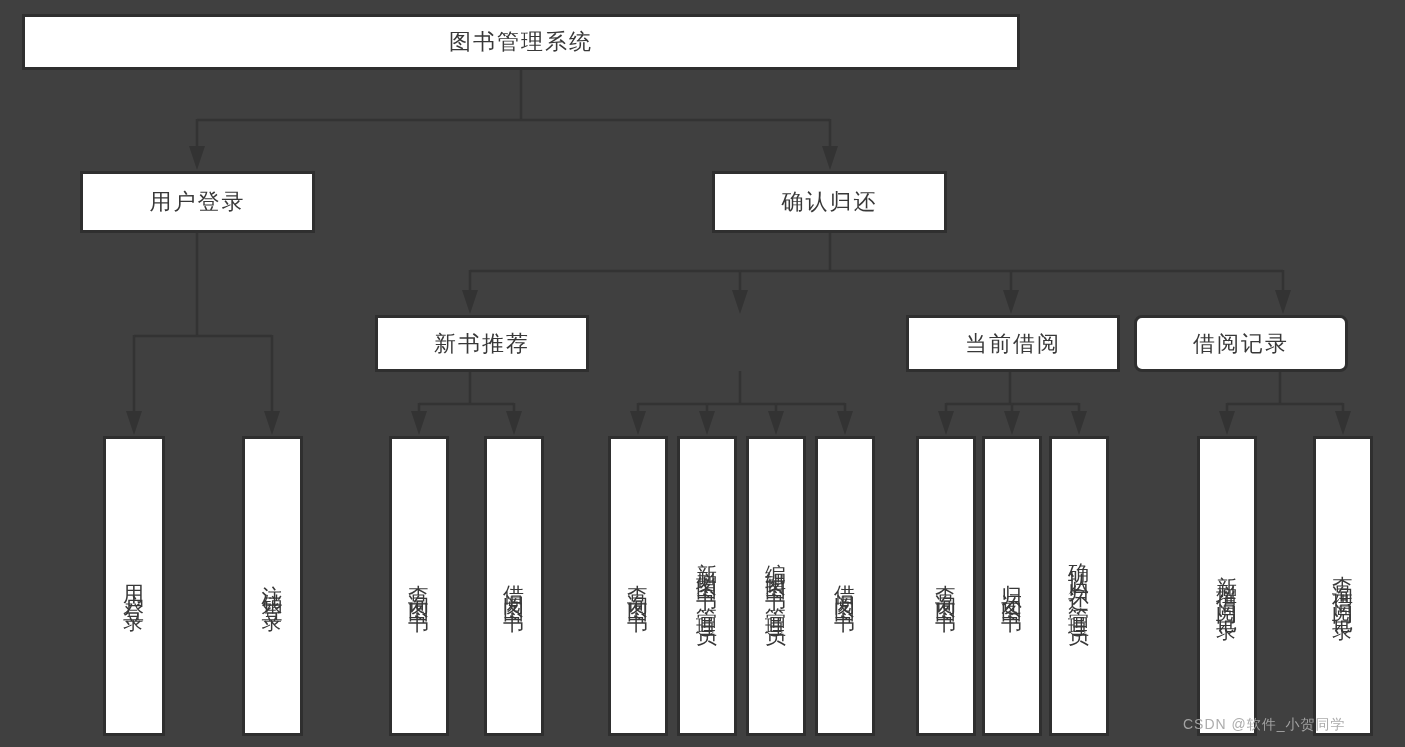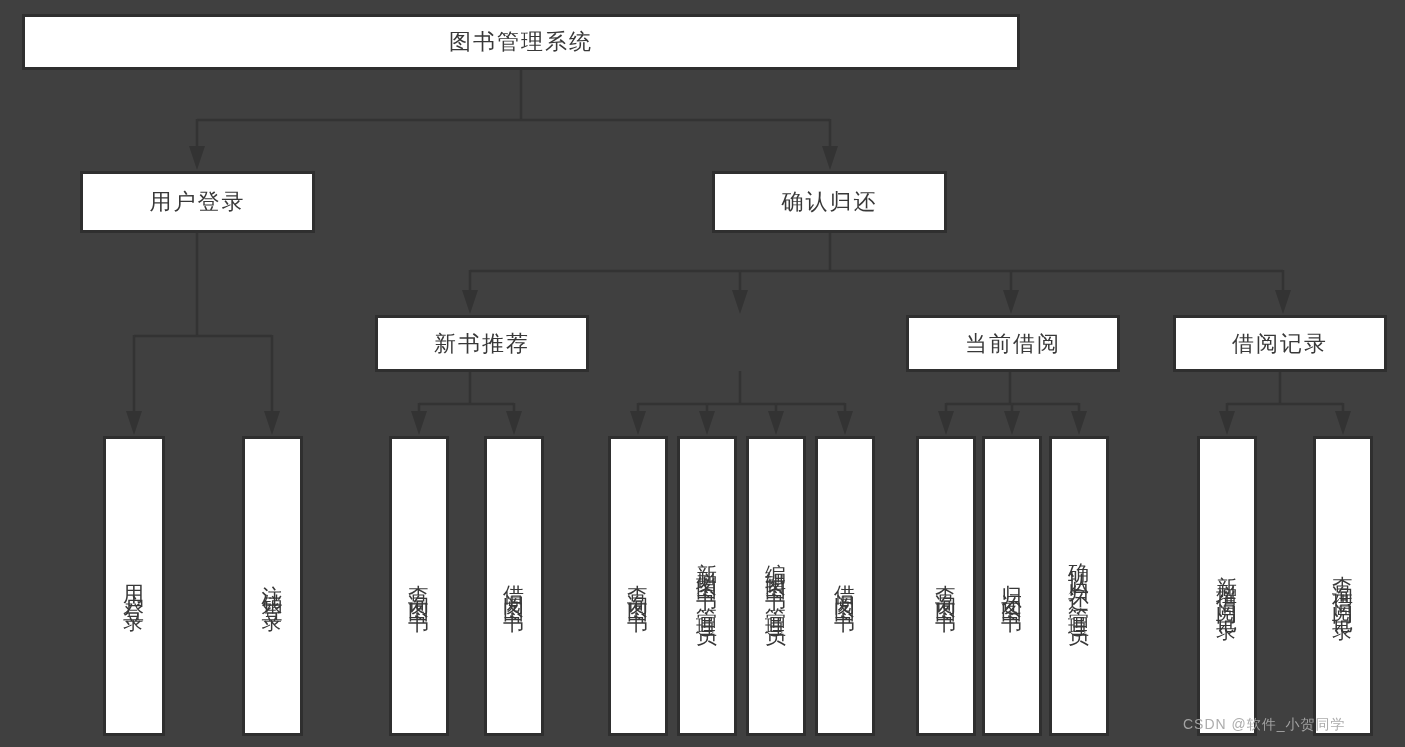--- a/index.html
+++ b/index.html
@@ -44,21 +44,21 @@
     letter-spacing: 9px;
     line-height: 1;
   }
   .root-box   { left: 22px;  top: 14px;  width: 998px; height: 56px; }
   .l2-a       { left: 80px;  top: 171px; width: 235px; height: 62px; }
   .l2-b       { left: 712px; top: 171px; width: 235px; height: 62px; }
   .l3         { top: 315px; width: 214px; height: 57px; }
   .l3-1 { left: 363px; margin-left: 12px; }
   .l3-2 { left: 633px; }
   .l3-3 { left: 906px; }
-  .l3-4 { left: 1173px; }
+  .l3-4 { left: 1134px; border-radius: 8px; }
   .leaf { top: 436px; height: 300px; width: 60px; }
   .leaf-a1 { left: 103px; width: 62px; }
   .leaf-a2 { left: 242px; width: 61px; }
   .leaf-b1 { left: 389px; }
   .leaf-b2 { left: 484px; }
   .leaf-c1 { left: 608px; }
   .leaf-c2 { left: 677px; }
   .leaf-c3 { left: 746px; }
   .leaf-c4 { left: 815px; }
   .leaf-d1 { left: 916px; }

